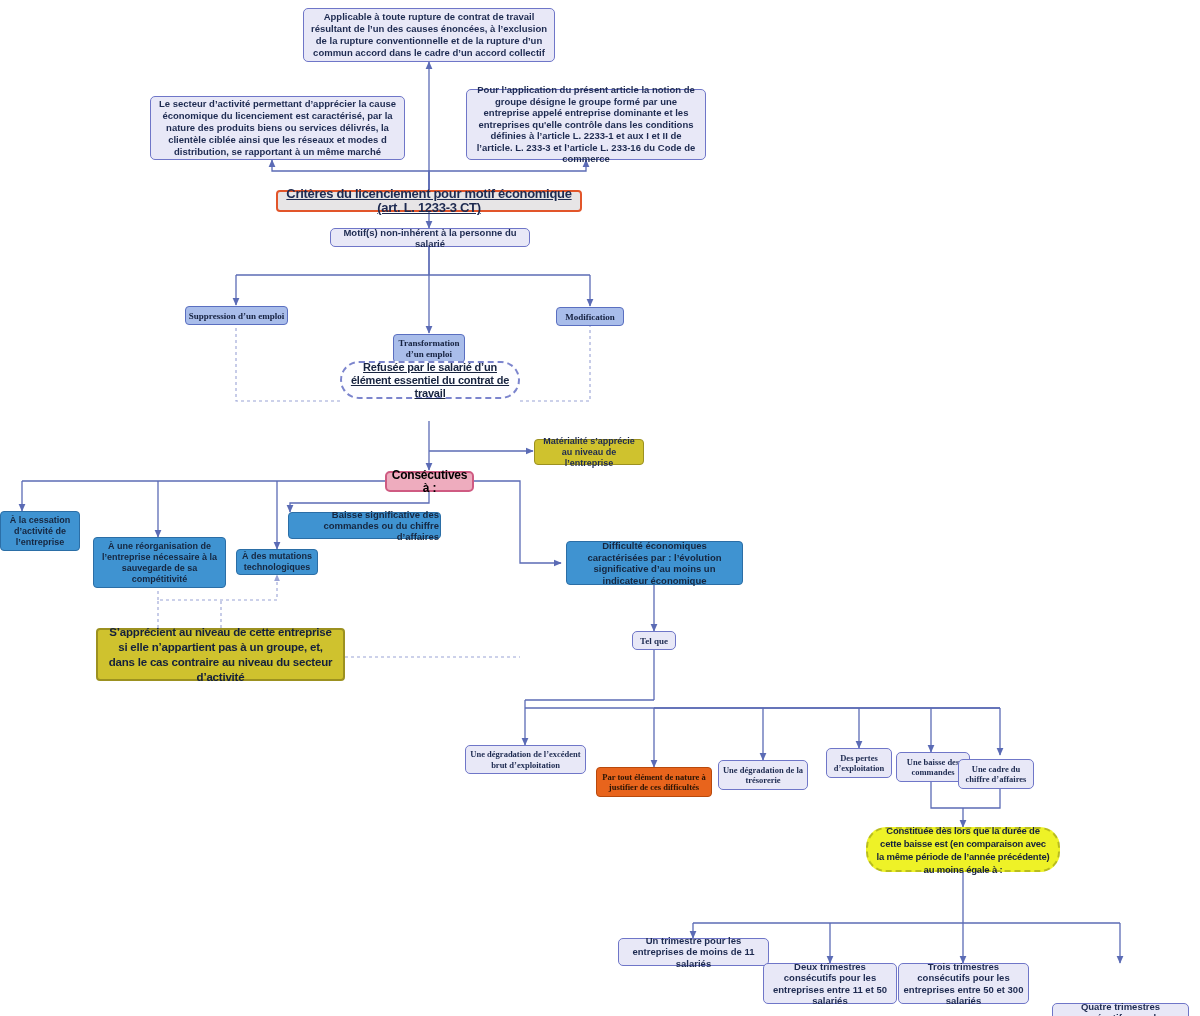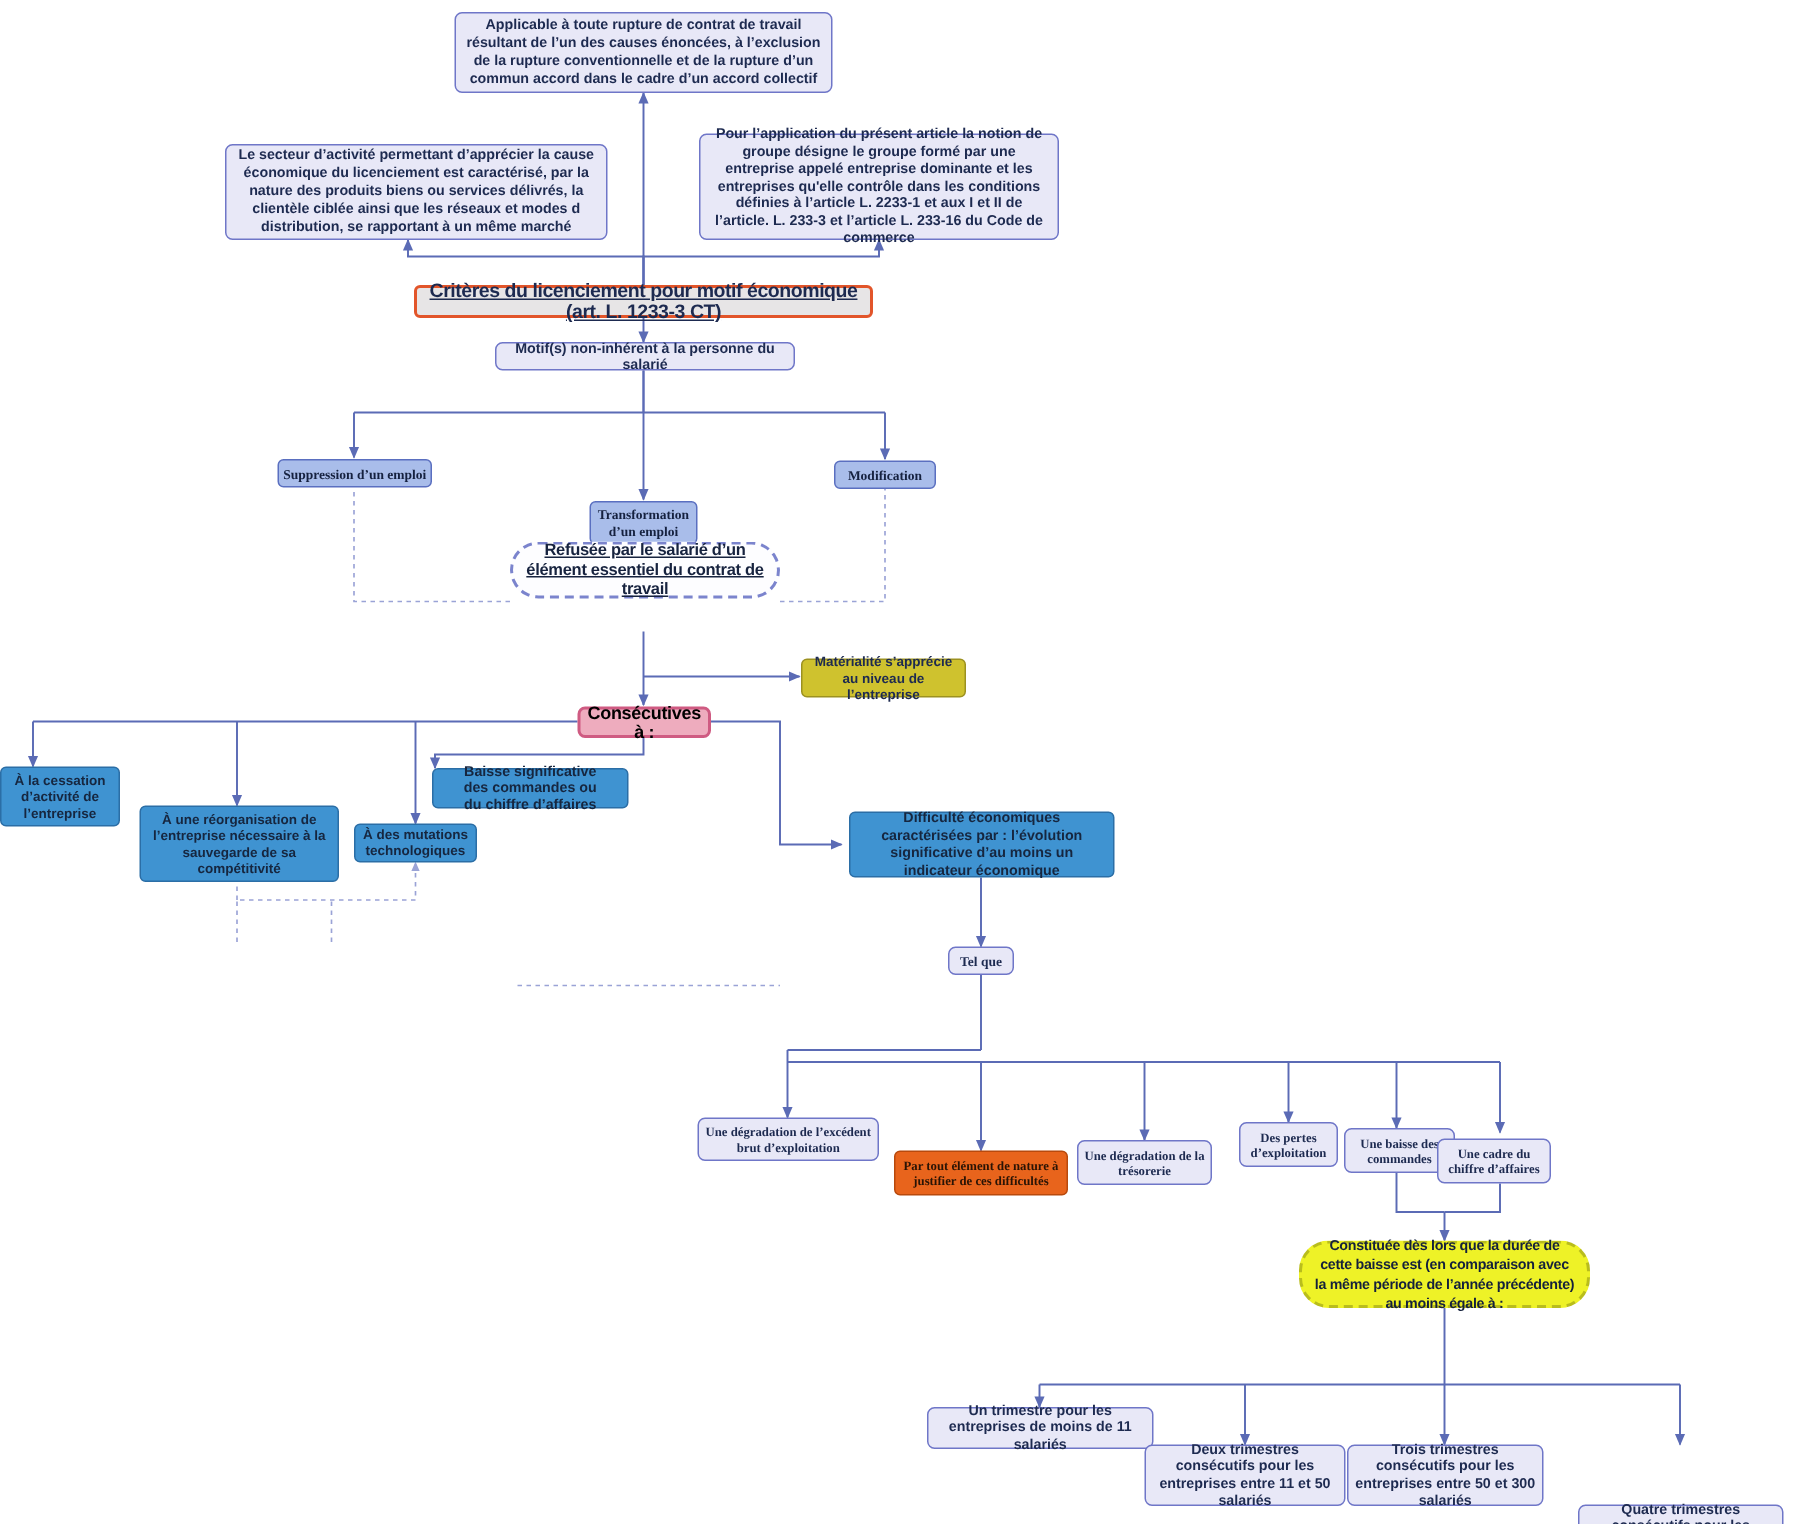--- a/index.html
+++ b/index.html
@@ -174,28 +174,31 @@
   </div>
 
   <div class="node blue" style="left:93px;top:537px;width:133px;height:51px;font-size:9px;line-height:11px;padding:0 3px;">
     <span>À une réorganisation de l’entreprise nécessaire à la sauvegarde de sa compétitivité</span>
   </div>
 
   <div class="node blue" style="left:236px;top:549px;width:82px;height:26px;font-size:9px;line-height:11px;padding:0 3px;">
     <span>À des mutations technologiques</span>
   </div>
 
-  <div class="node blue" style="left:288px;top:512px;width:131px;height:27px;font-size:9.5px;line-height:11px;padding:0 17px;">
+  <div class="node blue" style="left:288px;top:512px;width:153px;height:27px;font-size:9.5px;line-height:11px;padding:0 1px;text-align:right;">
     <span>Baisse significative des commandes ou du chiffre d’affaires</span>
   </div>
 
   <div class="node blue" style="left:566px;top:541px;width:177px;height:44px;font-size:9.5px;line-height:11.5px;padding:0 4px;">
     <span>Difficulté économiques caractérisées par : l’évolution significative d’au moins un indicateur économique</span>
   </div>
 
+  <div class="node olive-cond" style="left:96px;top:628px;width:249px;height:53px;font-size:11.5px;line-height:15px;padding:0 6px;">
+    <span>S’apprécient au niveau de cette entreprise si elle n’appartient pas à un groupe, et, dans le cas contraire au niveau du secteur d’activité</span>
+  </div>
 
   <div class="node lav-serif" style="left:632px;top:631px;width:44px;height:19px;font-size:9px;line-height:10px;">
     <span>Tel que</span>
   </div>
 
   <div class="node lav-serif" style="left:465px;top:745px;width:121px;height:29px;font-size:8.5px;line-height:10.5px;padding:0 3px;">
     <span>Une dégradation de l’excédent brut d’exploitation</span>
   </div>
 
   <div class="node orange" style="left:596px;top:767px;width:116px;height:30px;font-size:8.5px;line-height:10.5px;padding:0 3px;">

